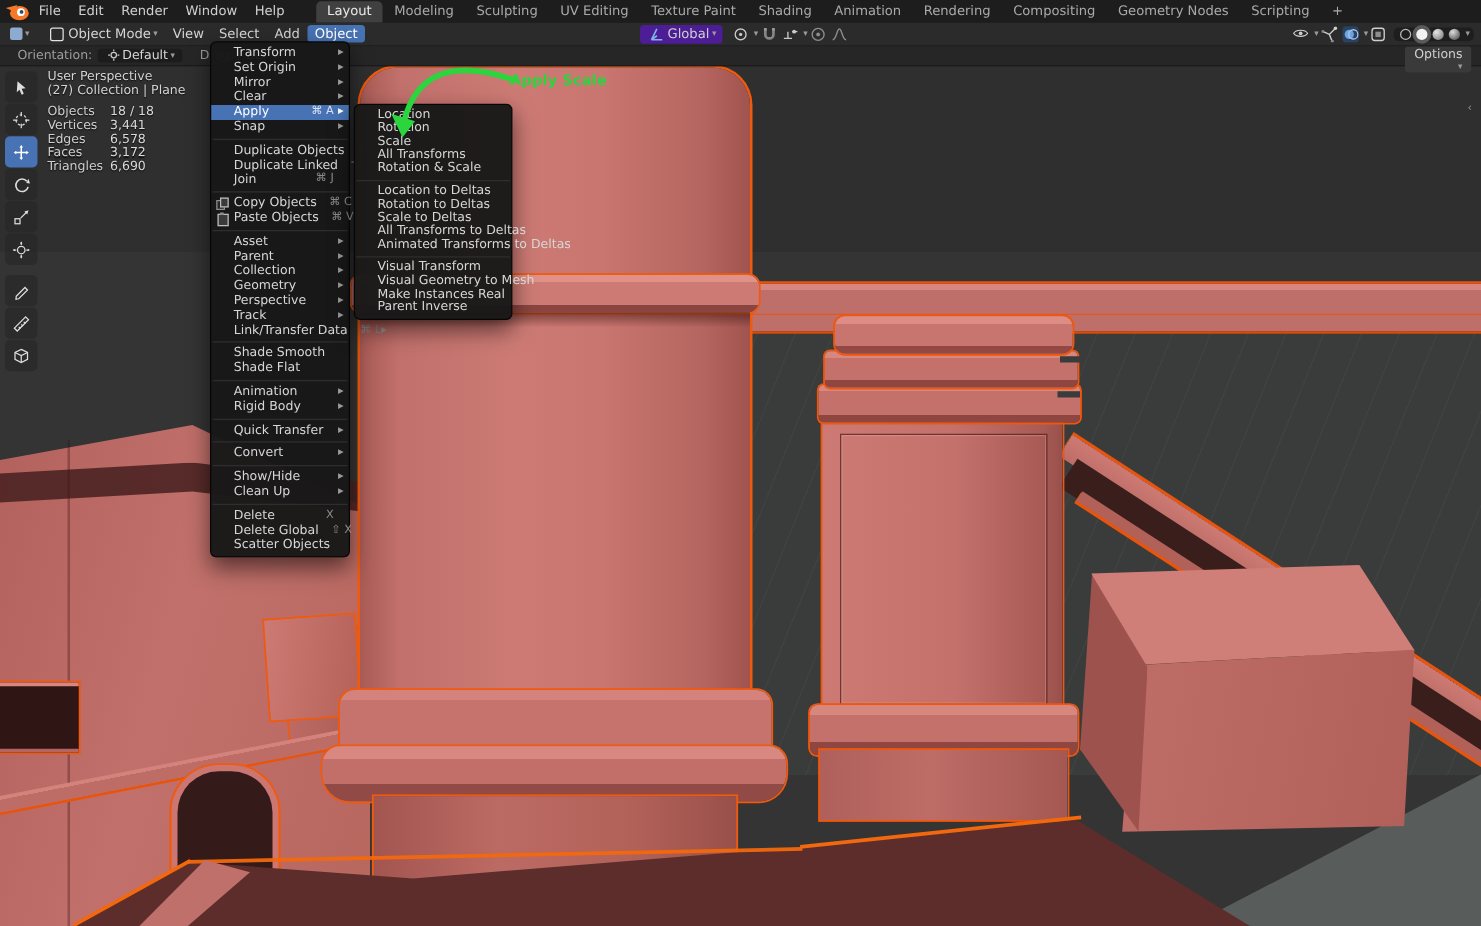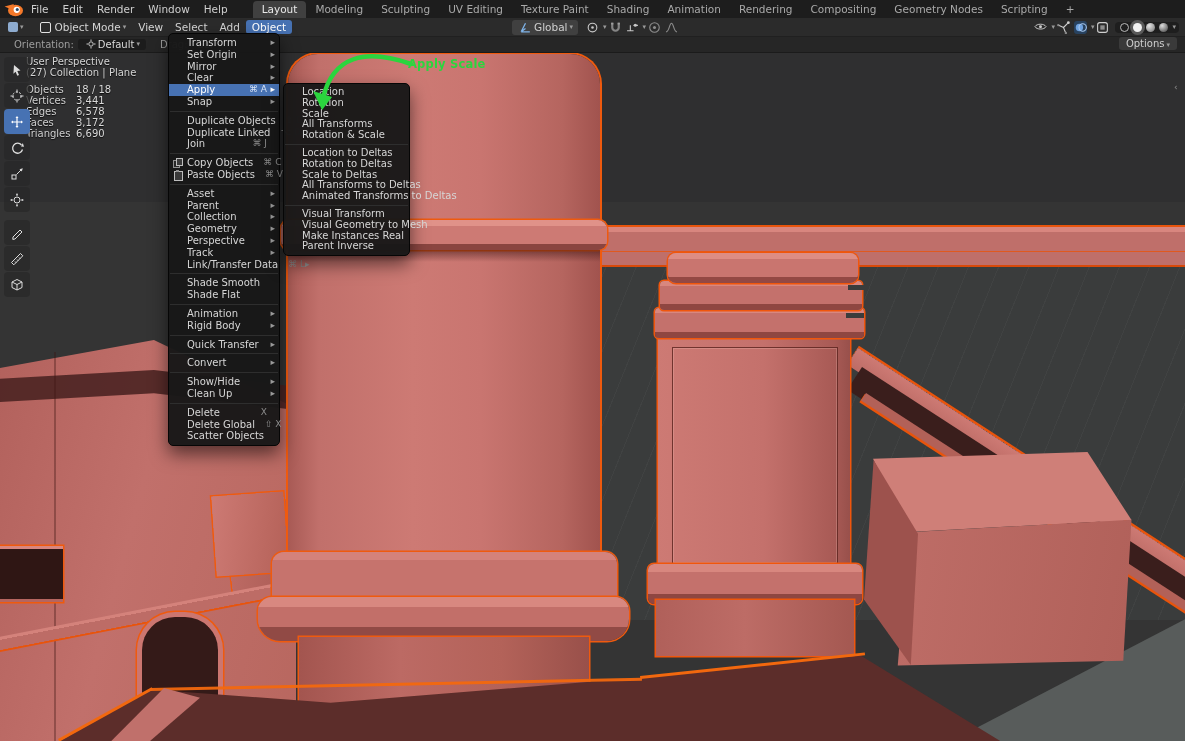--- a/index.html
+++ b/index.html
@@ -20,51 +20,51 @@
        border-bottom:1px solid #202020;display:flex;align-items:center;font-size:10.5px;z-index:39;}
   .vph .grp{display:flex;align-items:flex-end;}
   .hitem{padding:1px 6px;border-radius:3px;color:#d4d4d4;}
   .hitem.active{background:var(--accent-blue,#4772b3);color:#fff;}
   .caret{font-size:7px;color:#9a9a9a;margin-left:2px;}
   .mode-ic{display:inline-block;width:9px;height:9px;border:1px solid #e2e2e2;border-radius:2px;margin:0 4px 0 6px;}
   .editor-btn{display:flex;align-items:center;padding:0 4px;margin-left:4px;}
   .grid-ic{display:inline-block;width:10px;height:10px;background:
       linear-gradient(#9fc2ec,#9fc2ec);border-radius:2px;opacity:.85;}
   .centerbar{position:absolute;left:512px;top:0;height:18px;display:flex;align-items:center;}
-  .pill{background:#404040;border-radius:3px;display:flex;align-items:center;padding:1px 5px;margin-right:6px;}
+  .pill{background:#4c1d95;border-radius:3px;display:flex;align-items:center;padding:1px 5px;margin-right:6px;}
   .hic{width:13px;height:13px;display:inline-flex;align-items:center;justify-content:center;margin:0 2px;}
   .rightbar{position:absolute;right:6px;top:0;height:18px;display:flex;align-items:center;}
   .togglepill{background:#1e1e1e;border-radius:4px;display:flex;align-items:center;padding:1px 3px;margin-left:4px;}
   .ball{width:9px;height:9px;border-radius:50%;margin:0 2px;}
   .ball.wire{border:1px solid #b9b9b9;width:7px;height:7px;}
   .ball.solid{background:#e8e8e8;}
   .ball.active-wrap{box-shadow:0 0 0 3px #5a5a5a;background:#f2f2f2;}
   .ball.material{background:radial-gradient(circle at 35% 30%,#e6e6e6,#6f6f6f);}
   .ball.rendered{background:radial-gradient(circle at 35% 30%,#fff,#7a7a7a 70%);opacity:.85;}
   .ovl.active{background:#28425f;border-radius:3px;}
   
   .tsr{position:absolute;left:0;top:36px;width:1185px;height:16px;background:#262626;
        border-bottom:1px solid #1b1b1b;display:flex;align-items:center;font-size:10px;z-index:38;}
   .tsr .lbl{color:#9d9d9d;margin:0 4px 0 14px;}
   .tsr .dd{background:#1c1c1c;border-radius:3px;padding:0 6px;display:flex;align-items:center;color:#d8d8d8;}
   .options-btn{position:absolute;right:8px;top:1px;background:#3a3a3a;border-radius:3px;
-       padding:1px 7px;color:#cfcfcf;display:flex;align-items:flex-end;font-size:10px;}
+       padding:1px 7px;color:#cfcfcf;display:flex;align-items:flex-end;font-size:10px;flex-direction:column;}
   
   .viewport{position:absolute;left:0;top:52px;width:1185px;height:689px;overflow:hidden;
             background:linear-gradient(#2f2f30 0 150px,#343434 150px);z-index:1;}
   .s{position:absolute;}
   
   .ltb{position:absolute;left:4px;top:5px;width:28px;display:flex;flex-direction:column;z-index:20;}
   .tool{width:26px;height:25px;margin-bottom:1px;border-radius:4px;display:flex;
         align-items:center;justify-content:center;background:rgba(40,40,40,.75);}
   .tool.active{background:var(--accent-blue,#4772b3);}
   .tool.gap{margin-top:7px;}
   .tool svg{width:14px;height:14px;}
   
-  .stats{position:absolute;left:26px;top:4px;font-size:10px;color:#d4d4d4;
+  .stats{position:absolute;left:38px;top:4px;font-size:10px;color:#d4d4d4;
          text-shadow:0 1px 1px rgba(0,0,0,.8);z-index:15;line-height:11px;}
   .stats .hdr{margin-bottom:0px;}
   .stat-rows{margin-top:6px;}
   .stat-row{display:flex;}
   .stat-label{width:50px;color:#cfcfcf;}
   .stat-value{color:#d9d9d9;}
   
   .popup{position:absolute;background:rgba(24,24,24,.97);border:1px solid #060606;
          border-radius:5px;padding:3px 0;box-shadow:0 8px 18px rgba(0,0,0,.55);
          font-size:10px;z-index:60;}

